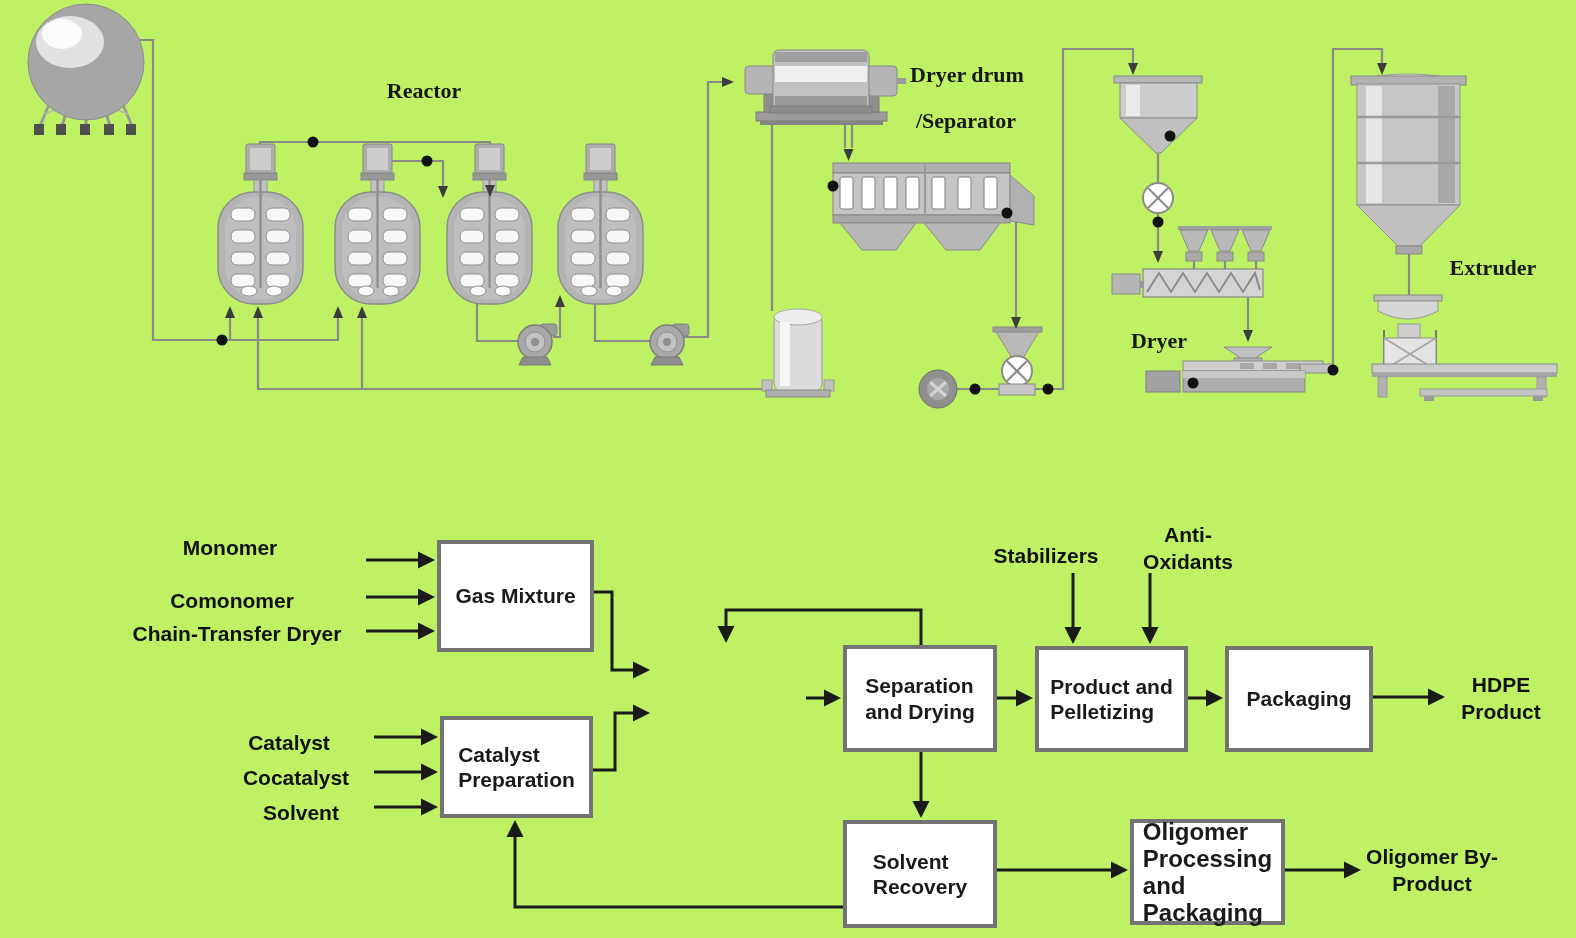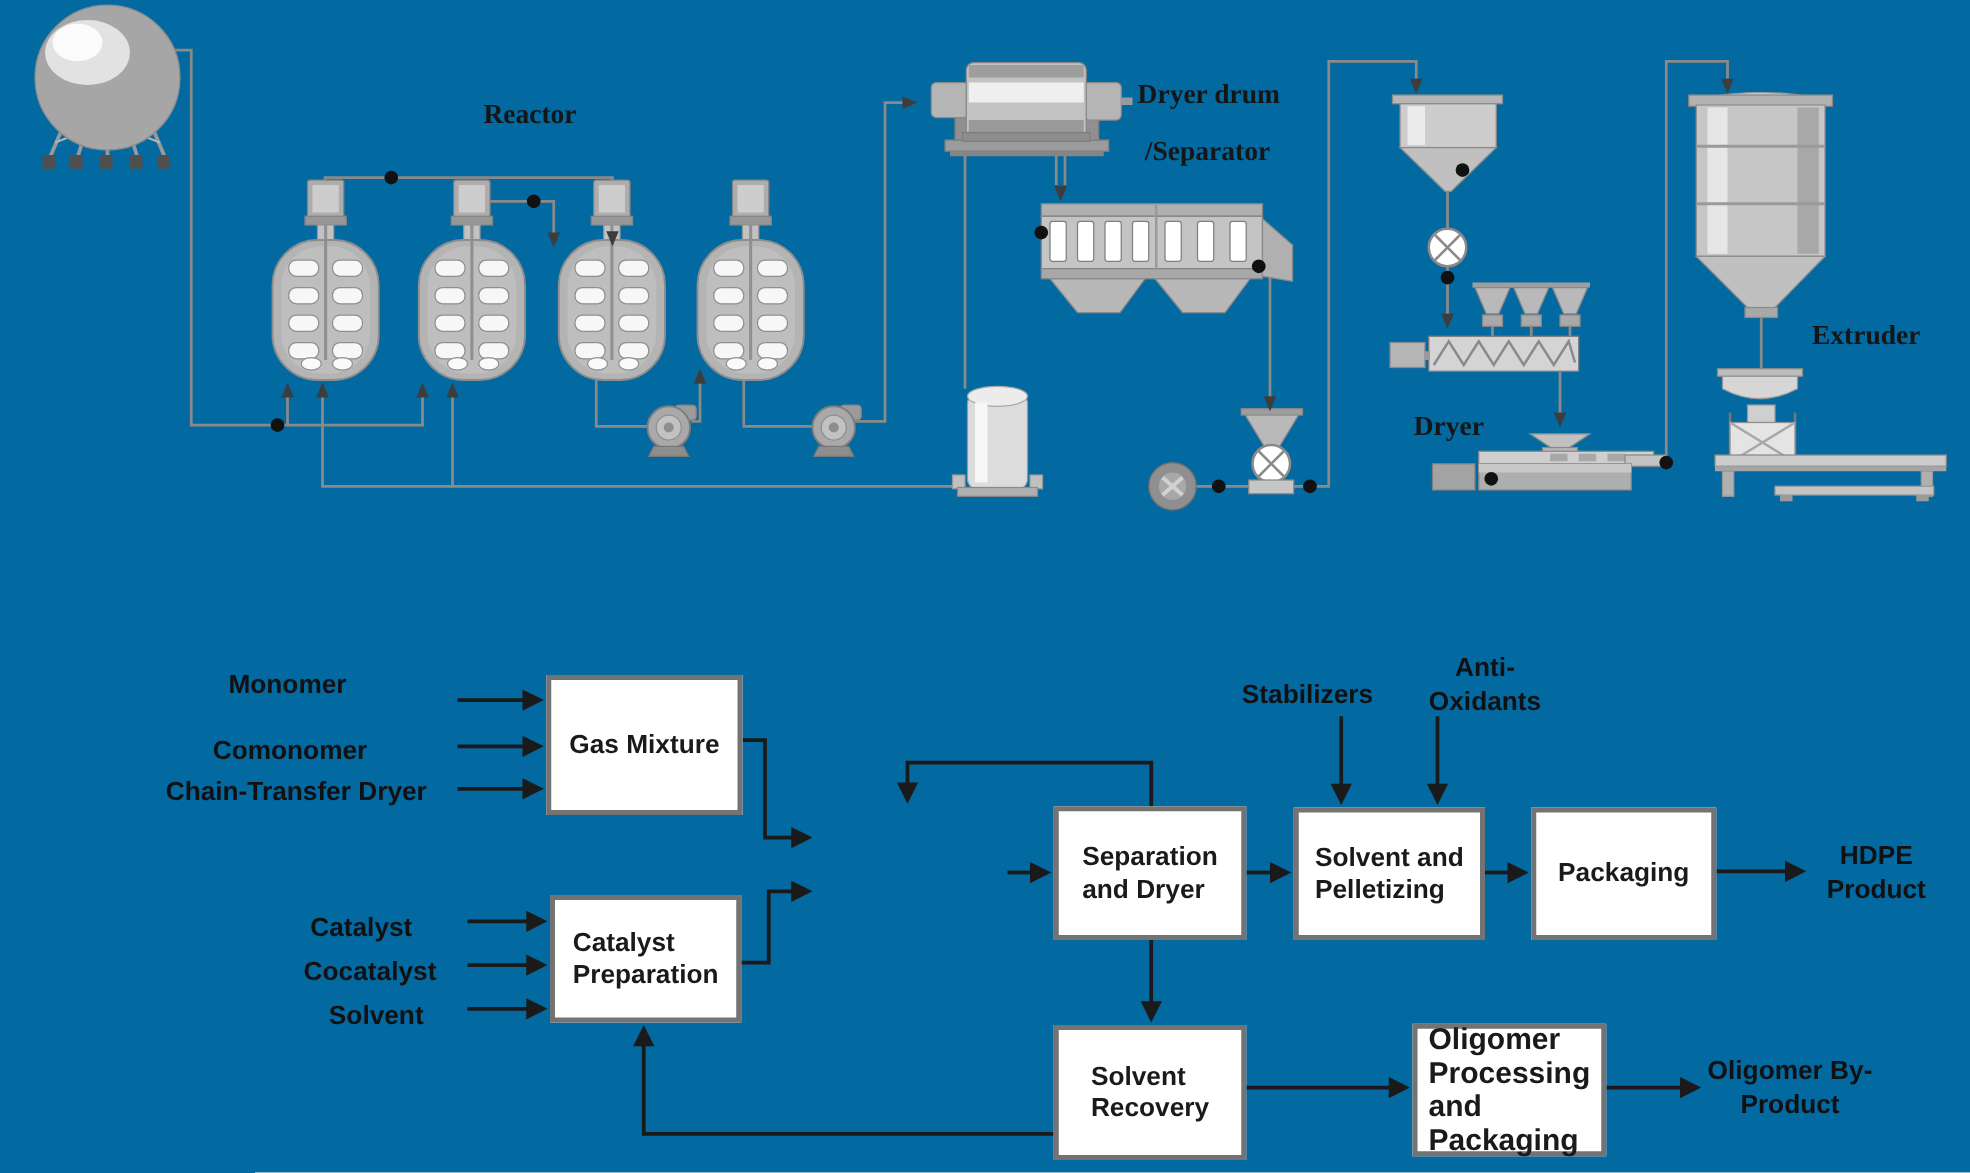--- a/index.html
+++ b/index.html
@@ -1,16 +1,16 @@
 <!DOCTYPE html>
 <html><head>
 <meta charset="utf-8">
 <style>
   html,body{margin:0;padding:0;background:#ffffff;}
-  #canvas{position:relative;width:1576px;height:938px;background:#0369a1;overflow:hidden;
+  #canvas{position:relative;width:1576px;height:938px;background:#bef264;overflow:hidden;
           font-family:"Liberation Sans",sans-serif;}
   #layer-svg{position:absolute;left:0;top:0;}
   .box{position:absolute;border:4px solid #737373;background:#ffffff;box-sizing:border-box;
        display:flex;align-items:center;justify-content:center;text-align:left;
        font:bold 21px/1.2 "Liberation Sans",sans-serif;color:#1a1a1a;white-space:pre-line;}
   .box.small{font-size:24px;line-height:1.13;}
   .lbl{position:absolute;transform:translateX(-50%);text-align:center;color:#111;
        font:bold 21px/1.3 "Liberation Sans",sans-serif;white-space:pre-line;}
   .toplbl{position:absolute;transform:translateX(-50%);text-align:center;color:#161616;
        font:bold 22px/1.25 "Liberation Serif",serif;white-space:nowrap;}
@@ -327,22 +327,22 @@
 <div class="toplbl" style="left:424px;top:77px;">Reactor</div>
 <div class="toplbl" style="left:967px;top:61px;">Dryer drum</div>
 <div class="toplbl" style="left:966px;top:107px;">/Separator</div>
 <div class="toplbl" style="left:1159px;top:327px;">Dryer</div>
 <div class="toplbl" style="left:1493px;top:254px;">Extruder</div>
 
 <div class="box" style="left:437px;top:540px;width:157px;height:112px;">Gas Mixture</div>
 <div class="box" style="left:440px;top:716px;width:153px;height:102px;">Catalyst
 Preparation</div>
 <div class="box" style="left:843px;top:645px;width:154px;height:107px;">Separation
-and Dryer</div>
-<div class="box" style="left:1035px;top:646px;width:153px;height:106px;">Solvent and
+and Drying</div>
+<div class="box" style="left:1035px;top:646px;width:153px;height:106px;">Product and
 Pelletizing</div>
 <div class="box" style="left:1225px;top:646px;width:148px;height:106px;">Packaging</div>
 <div class="box" style="left:843px;top:820px;width:154px;height:108px;">Solvent
 Recovery</div>
 <div class="box small" style="left:1130px;top:819px;width:155px;height:106px;">Oligomer
 Processing
 and
 Packaging</div>
 
 <div class="lbl" style="left:230px;top:534px;">Monomer</div>

